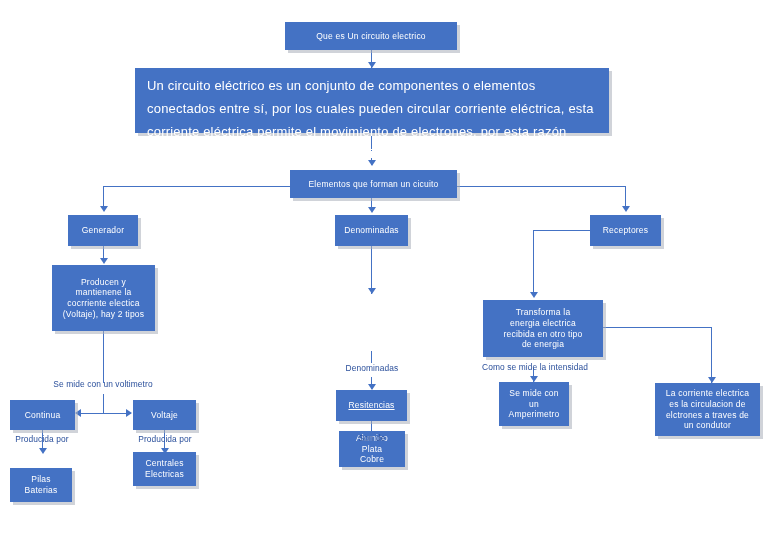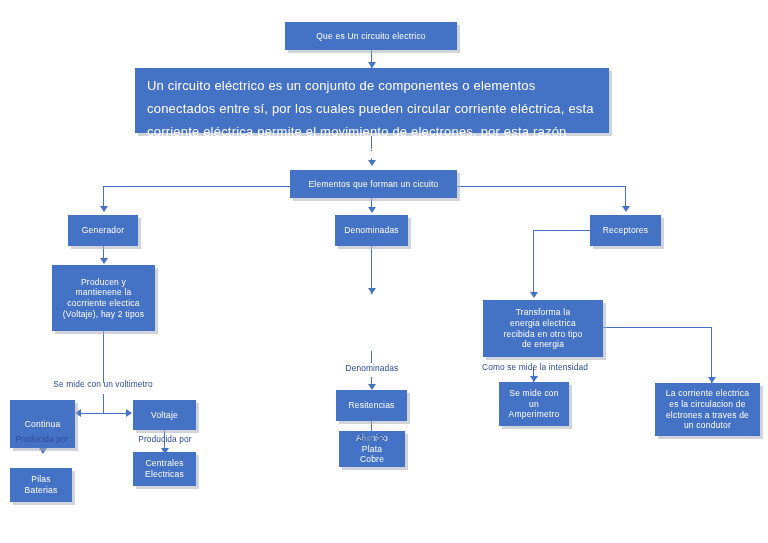--- a/index.html
+++ b/index.html
@@ -165,21 +165,21 @@
 
   <div class="node" style="left:52px; top:265px; width:103px; height:66px;">
     <span class="txt">Producen y
 mantienene la
 cocrriente electica
 (Voltaje), hay 2 tipos</span>
   </div>
 
   <div class="label" style="left:13px; top:379px; width:180px;">Se mide con un voltimetro</div>
 
-  <div class="node" style="left:10px; top:400px; width:65px; height:48px;">
+  <div class="node" style="left:10px; top:400px; width:65px; height:30px;">
     <span class="txt">Continua</span>
   </div>
 
   <div class="node" style="left:133px; top:400px; width:63px; height:30px;">
     <span class="txt">Voltaje</span>
   </div>
 
   <div class="label" style="left:0px; top:434px; width:84px;">Producida por</div>
 
   <div class="label" style="left:123px; top:434px; width:84px;">Producida por</div>
@@ -194,21 +194,21 @@
 Electricas</span>
   </div>
 
   <div class="node" style="left:335px; top:215px; width:73px; height:31px;">
     <span class="txt">Denominadas</span>
   </div>
 
 
   <div class="label" style="left:322px; top:363px; width:100px;">Denominadas</div>
 
-  <div class="node" style="left:336px; top:390px; width:71px; height:31px;">
+  <div class="node" style="left:336px; top:390px; width:71px; height:31px;text-decoration:underline;">
     <span class="txt">Resitencias</span>
   </div>
 
   <div class="label" style="left:332px; top:433px; width:80px;">Son de</div>
 
   <div class="node" style="left:339px; top:431px; width:66px; height:36px;">
     <span class="txt">Alumino
 Plata
 Cobre</span>
   </div>

